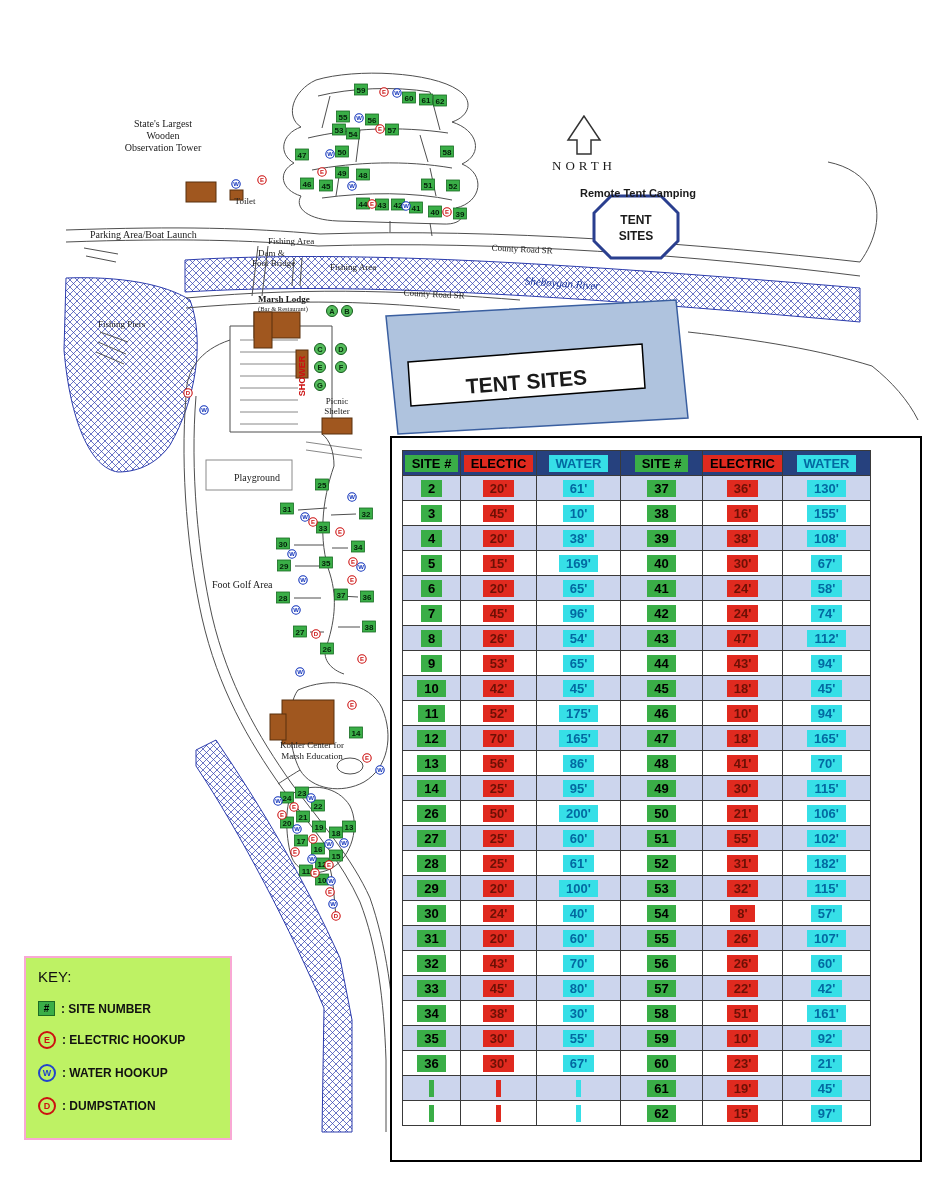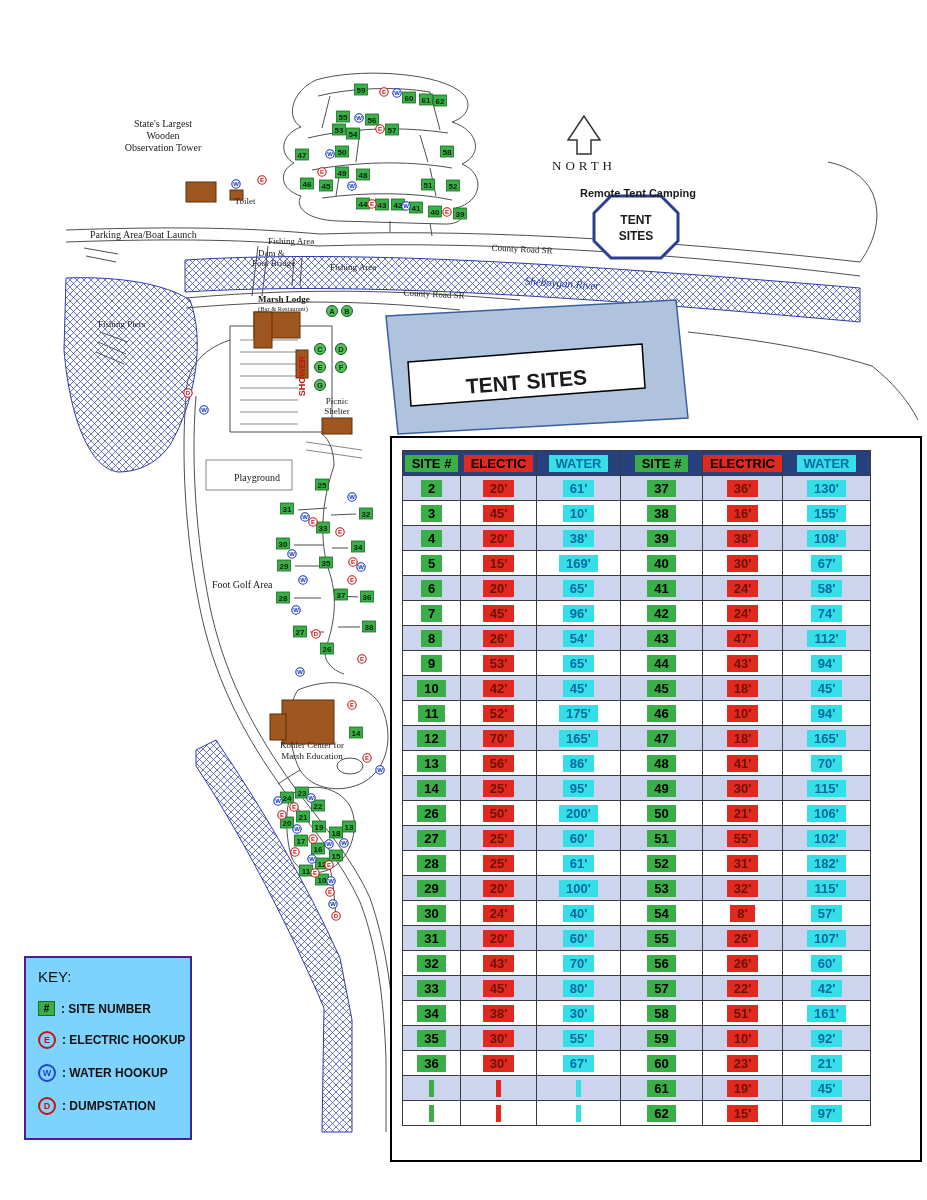--- a/index.html
+++ b/index.html
@@ -15,21 +15,21 @@
   tr.odd{background:#ffffff;}
   .hl{display:inline-block;padding:0 7px;font-weight:700;line-height:17px;font-size:13px;}
   .hl-g{background:#3aae47;color:#000;}
   .hl-r{background:#e02a1f;color:#6d1005;}
   .hl-c{background:#36dfe7;color:#0369a1;}
   th .hl-r{color:#000000;}
   .bar{display:inline-block;width:5px;height:17px;vertical-align:middle;}
   .bar-g{background:#3aae47;} .bar-r{background:#e02a1f;} .bar-c{background:#36dfe7;}
 
   
-  #key-box{position:absolute;left:24px;top:956px;width:168px;height:184px;border:2px solid #4c1d95;background:#7dd3fc;padding:10px 12px;box-sizing:border-box;}
+  #key-box{position:absolute;left:24px;top:956px;width:208px;height:184px;border:2px solid #f9a8d4;background:#bef264;padding:10px 12px;box-sizing:border-box;}
   .key-title{font-size:15px;color:#111;margin-bottom:16px;}
   .key-item{display:flex;align-items:center;gap:6px;margin-bottom:15px;font-size:12px;font-weight:600;color:#111;white-space:nowrap;}
   .kcirc{flex:0 0 auto;width:14px;height:14px;border-radius:50%;border:2px solid;display:flex;align-items:center;justify-content:center;font-size:9px;font-weight:700;}
   .kc-E{border-color:#cc1111;color:#cc1111;}
   .kc-W{border-color:#2244cc;color:#2244cc;}
   .kc-D{border-color:#cc1111;color:#cc1111;}
   .ksite{flex:0 0 auto;width:15px;height:13px;background:#3aae47;border:1px solid #1c6b24;color:#000;display:flex;align-items:center;justify-content:center;font-weight:700;font-size:10px;}
 </style>
 </head>
 <body>

